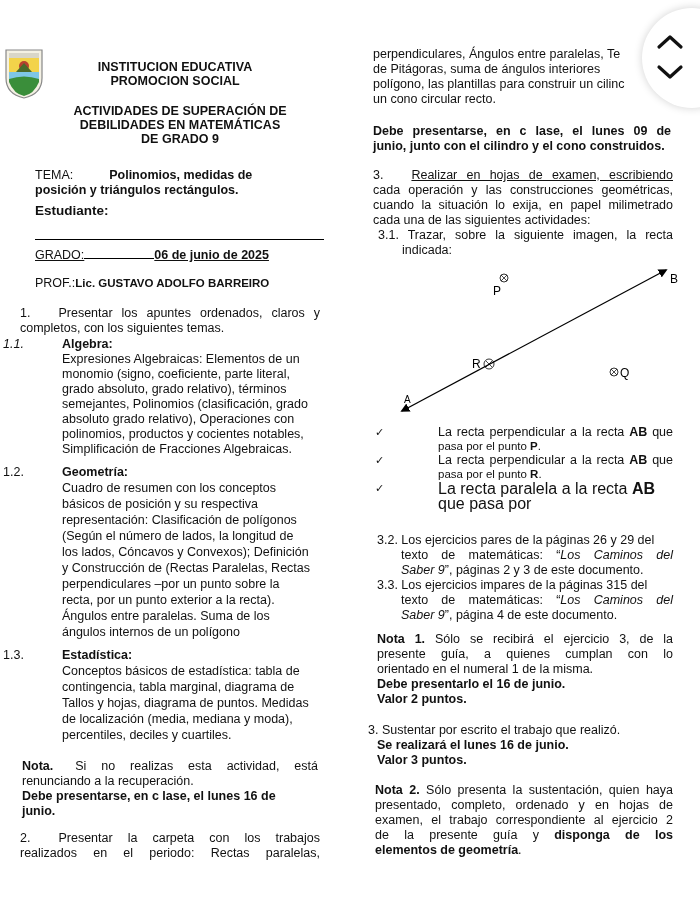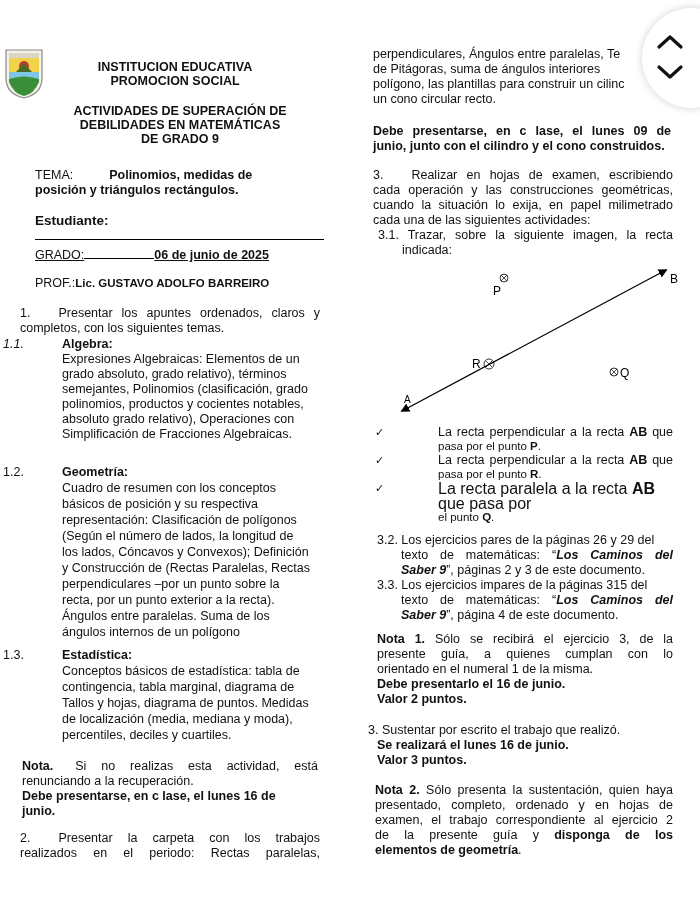--- a/index.html
+++ b/index.html
@@ -1,20 +1,20 @@
 <!DOCTYPE html>
 <html><head>
   <meta charset="utf-8">
   <style>
     html, body { margin: 0; padding: 0; background: #ffffff; }
     body { width: 700px; height: 898px; position: relative; overflow: hidden;
       font-family: "Liberation Sans", sans-serif; color: #111; font-size: 12.5px; line-height: 15px; }
     .abs { position: absolute; }
     .b { font-weight: bold; }
-    .bi { font-weight: bold; font-style: italic; margin-top: 24px; }
+    .bi { font-weight: normal; font-style: italic; margin-top: 24px; }
     .justall { text-align: justify; text-align-last: justify; }
 
     
     #logo { left: 4px; top: 48px; width: 40px; height: 52px; }
 
     .hdr { font-weight: bold; font-size: 12.5px; line-height: 14px; text-align: center; }
 
     .line { border-bottom: 1px solid #000; }
     .ind { padding-left: 62px; }
 
@@ -49,44 +49,45 @@
   <div>ACTIVIDADES DE SUPERACIÓN DE</div>
   <div>DEBILIDADES EN MATEMÁTICAS</div>
   <div>DE GRADO 9</div>
 </div>
 
 <div class="abs" style="left:35px; top:168px; width:300px;">
   <div><span>TEMA:</span><span class="b" style="margin-left:36px;text-align:right;">Polinomios, medidas de</span></div>
   <div class="b">posición y triángulos rectángulos.</div>
 </div>
 
-<div class="abs b" style="left:35px; top:213px; font-size:13.5px;">Estudiante:</div>
+<div class="abs b" style="left:35px; top:203px; font-size:13.5px;">Estudiante:</div>
 <div class="abs line" style="left:35px; top:239px; width:289px; height:0;"></div>
 
 <div class="abs" style="left:35px; top:246px; width:300px;text-decoration:underline;">
   <span>GRADO:</span><span class="line" style="display:inline-block; width:70px; height:12px; vertical-align:baseline;"></span><span class="b">06 de junio de 2025</span>
 </div>
 
 <div class="abs" style="left:35px; top:276px;">
   <span>PROF.:</span><span class="b" style="font-size:11.5px;text-align:right;">Lic. GUSTAVO ADOLFO BARREIRO</span>
 </div>
 
 <div class="abs" style="left:20px; top:306px; width:300px;">
   <div class="justall"><span>1.</span><span style="margin-left:28px;">Presentar los apuntes ordenados, claros y</span></div>
   <div>completos, con los siguientes temas.</div>
 </div>
 
 <div class="abs" style="left:3px; top:337px; width:330px;">
   <div><span style="display:inline-block; width:59px;font-style:italic;">1.1.</span><span class="b">Algebra:</span></div>
   <div class="ind" style="padding-left:59px;">
     <div>Expresiones Algebraicas: Elementos de un</div>
+    <div>monomio (signo, coeficiente, parte literal,</div>
     <div>grado absoluto, grado relativo), términos</div>
     <div>semejantes, Polinomios (clasificación, grado</div>
+    <div>absoluto grado relativo), Operaciones con</div>
     <div>polinomios, productos y cocientes notables,</div>
-    <div>absoluto grado relativo), Operaciones con</div>
     <div>Simplificación de Fracciones Algebraicas.</div>
   </div>
 </div>
 
 <div class="abs" style="left:3px; top:465px; width:330px;">
   <div><span style="display:inline-block; width:59px;">1.2.</span><span class="b">Geometría:</span></div>
   <div style="padding-left:59px; line-height:16px;">
     <div>Cuadro de resumen con los conceptos</div>
     <div>básicos de posición y su respectiva</div>
     <div>representación: Clasificación de polígonos</div>
@@ -128,21 +129,21 @@
   <div>de Pitágoras, suma de ángulos interiores</div>
   <div>polígono,  las plantillas para construir un cilinc</div>
   <div>un cono circular recto.</div>
 </div>
 <div class="abs b" style="left:373px; top:124px; width:298px;">
   <div class="justall">Debe presentarse, en c lase, el lunes 09 de</div>
   <div>junio, junto con el cilindro y el cono construidos.</div>
 </div>
 
 <div class="abs" style="left:373px; top:168px; width:300px;">
-  <div class="justall"><span>3.</span><span style="margin-left:28px;">Realizar en hojas de examen, escribiendo</span></div>
+  <div class="justall"><span>3.</span><span style="margin-left:28px;text-decoration:underline;">Realizar en hojas de examen, escribiendo</span></div>
   <div class="justall">cada operación y las construcciones geométricas,</div>
   <div class="justall">cuando la situación lo exija, en papel milimetrado</div>
   <div>cada una de las siguientes actividades:</div>
 </div>
 <div class="abs" style="left:378px; top:228px; width:295px;">
   <div class="justall"><span>3.1.</span> <span>Trazar, sobre la siguiente imagen, la recta</span></div>
   <div style="padding-left:24px;">indicada:</div>
 </div>
 
 <svg class="abs" style="left:370px; top:265px;" width="330" height="150">
@@ -178,21 +179,20 @@
     <div style="font-size:11.5px; line-height:13px;"><span>pasa por el punto </span><span class="b">P</span><span>.</span></div>
   </div>
   <div class="check-row">
     <span class="ck">✓</span>
     <div class="justall"><span>La recta perpendicular a la recta </span><span class="b">AB</span><span> que</span></div>
     <div style="font-size:11.5px; line-height:13px;"><span>pasa por el punto </span><span class="b">R</span><span>.</span></div>
   </div>
   <div class="check-row">
     <span class="ck">✓</span>
     <div style="font-size:16px;"><span>La recta paralela a la recta </span><span class="b">AB</span><span> que pasa por</span></div>
-    <div style="font-size:11.5px; line-height:13px;"><span>el punto </span><span class="b">Q</span><span>.</span></div>
   </div>
 </div>
 
 <div class="abs" style="left:377px; top:533px; width:296px;">
   <div><span>3.2.</span> <span>Los ejercicios pares de la páginas 26 y 29 del</span></div>
   <div class="justall" style="padding-left:24px;"><span>texto de matemáticas: “</span><span class="bi">Los Caminos del</span></div>
   <div style="padding-left:24px;"><span class="bi">Saber 9</span><span>”, páginas 2 y 3 de este documento.</span></div>
 </div>
 
 <div class="abs" style="left:377px; top:578px; width:296px;">

